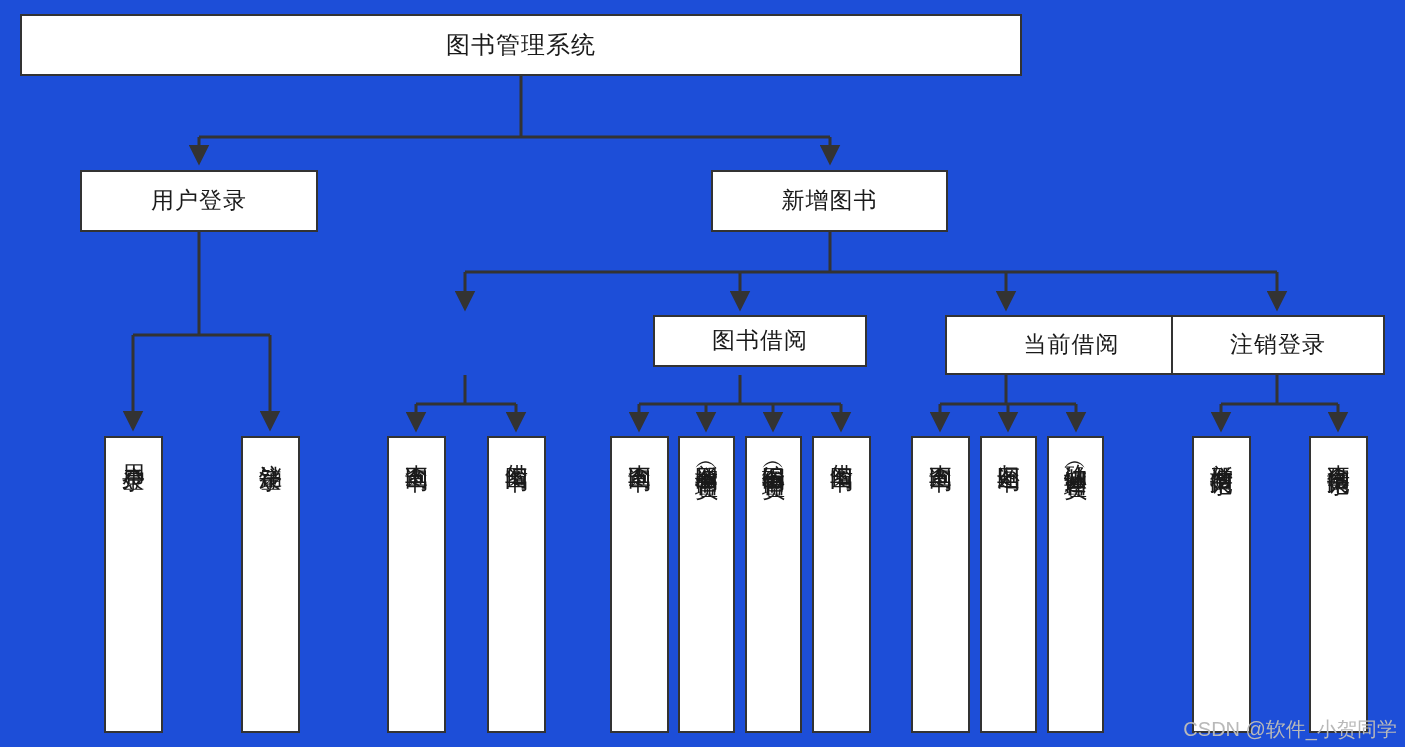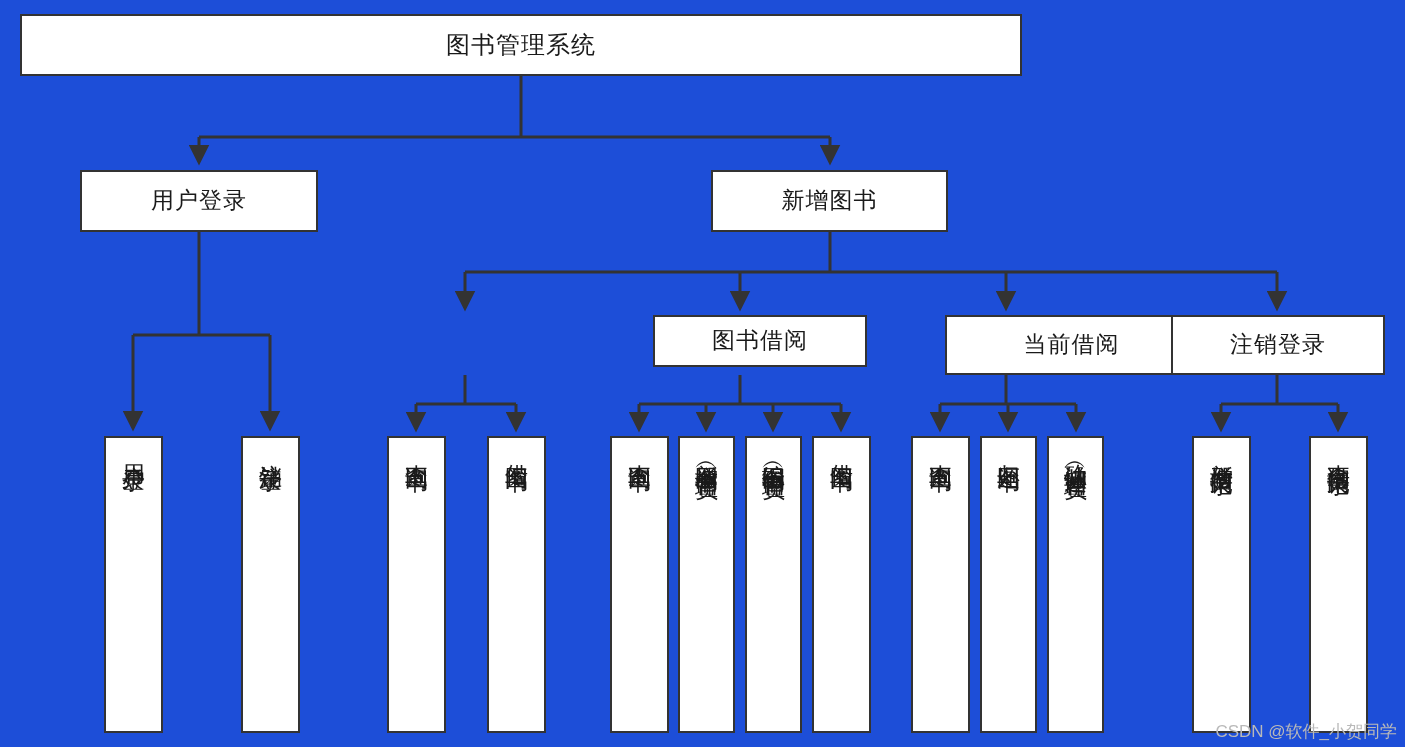--- a/index.html
+++ b/index.html
@@ -59,21 +59,21 @@
   .node-v .vtext {
     writing-mode: vertical-rl;
     text-orientation: upright;
     display: block;
     margin-top: 4px;
   }
   .watermark {
     position: absolute;
     right: 8px;
     bottom: 4px;
-    font-size: 17px;
+    font-size: 20px;
     color: #b9b9b9;
     white-space: nowrap;
     z-index: 5;
   }
 </style>
 </head>
 <body>
 
 <div id="diagram-root">
 

